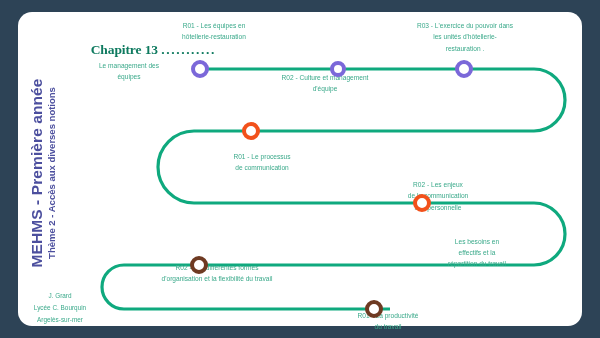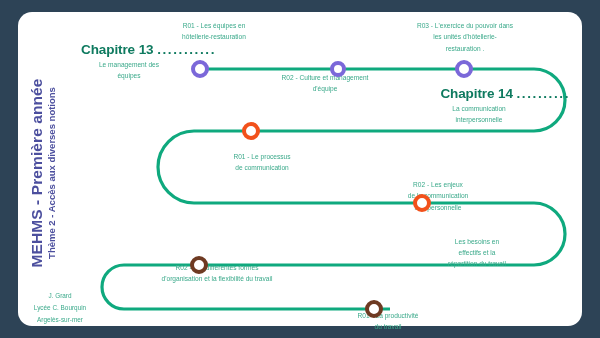--- a/index.html
+++ b/index.html
@@ -93,20 +93,21 @@
   .chapter {
     position: absolute;
     text-align: right;
   }
   .chapter .ctitle {
     font-size: 13.5px;
     font-weight: bold;
     color: #0e7a5f;
     letter-spacing: -0.1px;
     white-space: nowrap;
+    font-family: Liberation Serif, serif;
   }
   .chapter .dots {
     display: inline-block;
     color: #0e7a5f;
     font-size: 13.5px;
     font-weight: bold;
     letter-spacing: 1.6px;
     white-space: nowrap;
   }
   .chapter .csub {
@@ -197,30 +198,20 @@
       <div class="ctitle">
         <span>Chapitre 13</span>
         <span class="dots">...........</span>
       </div>
       <div class="csub">
         <span>Le management des</span><br>
         <span>équipes</span>
       </div>
     </div>
 
-    <div class="chapter" id="chap14">
-      <div class="ctitle">
-        <span>Chapitre 14</span>
-        <span class="dots">..........</span>
-      </div>
-      <div class="csub">
-        <span>La communication</span><br>
-        <span>interpersonnelle</span>
-      </div>
-    </div>
 
     <div class="chapter" id="chap15">
       <div class="csub">
         <span>Les besoins en</span><br>
         <span>effectifs et la</span><br>
         <span>répartition du travail</span>
       </div>
     </div>
 
     <div class="rlabel" id="r13_1">

